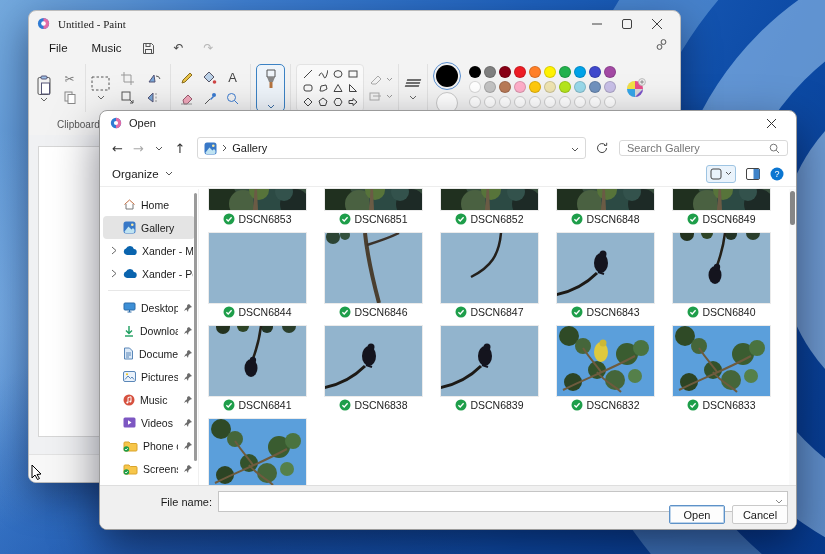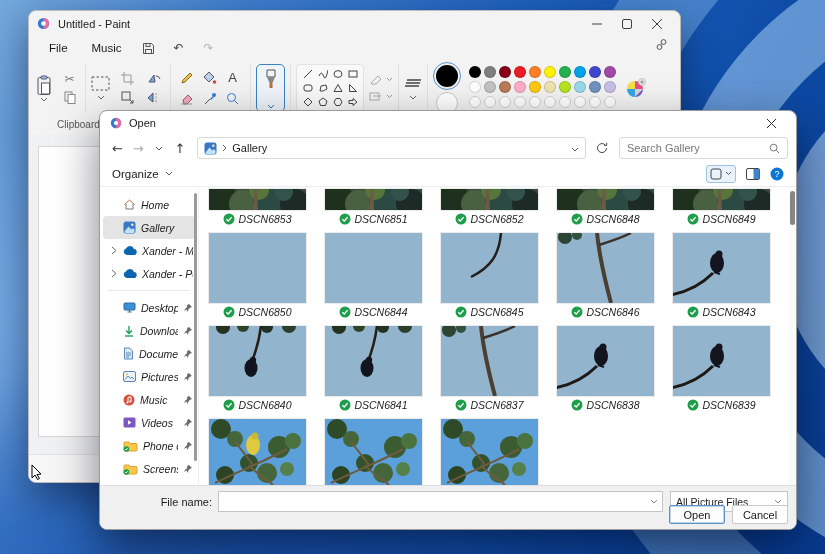--- a/index.html
+++ b/index.html
@@ -19,21 +19,21 @@
   
   .ico { display:inline-flex; align-items:center; justify-content:center; flex:none; }
   .divider-v { width:1px; background:#e1e1e1; align-self:stretch; margin:4px 5px; }
   .uni { font-family:"DejaVu Sans",sans-serif; }
 
   
   .paint { position:absolute; left:28px; top:10px; width:653px; height:473px;
     background:#f3f3f3; border-radius:8px; border:1px solid #bcbcbc;
     box-shadow:0 14px 38px rgba(0,0,20,.42); overflow:hidden; }
   .p-titlebar { height:25px; display:flex; align-items:center; padding:0 8px; }
-  .p-title { margin-left:8px; font-size:11px; color:#202020; }
+  .p-title { margin-left:8px; font-size:11px; color:#202020;font-family:Liberation Serif, serif; }
   .p-winbtns { margin-left:auto; display:flex; }
   .p-winbtn { width:30px; height:22px; display:flex; align-items:center; justify-content:center; color:#404040; }
   .p-menurow { height:24px; display:flex; align-items:center; gap:4px; padding:0 10px; position:relative; }
   .p-menu { padding:2px 10px; border-radius:4px; font-size:11.5px; }
   .p-mbtn { width:26px; height:20px; display:flex; align-items:center; justify-content:center; border-radius:4px; color:#444; }
   .p-settings { position:absolute; right:12px; top:2px; color:#555; }
   .ribbon { height:56px; display:flex; align-items:center; padding:0 6px; background:#f3f3f3; }
   .rgrp { display:flex; align-items:center; }
   .tcell { width:21px; height:19px; display:flex; align-items:center; justify-content:center; }
   .col { display:flex; flex-direction:column; align-items:center; }
@@ -60,30 +60,30 @@
   .d-titlebar { height:24px; display:flex; align-items:center; padding:0 10px; }
   .d-title { margin-left:7px; font-size:11px; }
   .d-close { margin-left:auto; width:30px; height:20px; display:flex; align-items:center; justify-content:center; color:#333; }
   .d-nav { height:26px; display:flex; align-items:center; padding:0 8px; gap:2px; }
   .navbtn { width:22px; height:20px; display:flex; align-items:center; justify-content:center; color:#333; border-radius:4px; font-size:13px; }
   .navbtn.dis { color:#a9a9a9; }
   .addrbar { display:flex; align-items:center; height:22px; width:452px; margin-left:6px;
     border:1px solid #d9d9d9; border-radius:3px; background:#fff; padding:0 6px; gap:5px; }
   .addr-loc { font-size:11px; }
   .addr-chev { margin-left:auto; color:#555; }
-  .searchbox { display:flex; align-items:center; height:22px; flex:1; margin-left:6px;
+  .searchbox { display:flex; align-items:center; height:16px; flex:1; margin-left:6px;
     border:1px solid #d9d9d9; border-radius:3px; padding:0 7px; }
   .searchbox input { border:none; outline:none; flex:1; font-size:11px; font-family:inherit; color:#222; background:transparent; }
   .searchbox input::placeholder { color:#757575; }
   .d-toolbar { height:26px; display:flex; align-items:center; padding:0 12px; border-bottom:1px solid #ededed; }
   .organize { display:flex; align-items:center; gap:6px; font-size:11.5px; }
   .d-viewbtns { margin-left:auto; display:flex; align-items:center; gap:10px; }
   .viewbtn { display:flex; align-items:center; gap:3px; }
 
-  .d-body { position:absolute; left:0; top:78px; right:0; bottom:44px; display:flex;font-style:italic; }
+  .d-body { position:absolute; left:0; top:78px; right:0; bottom:44px; display:flex; }
   .sidebar { width:99px; border-right:1px solid #f0f0f0; padding-top:4px; position:relative; overflow:hidden; }
   .sb-item { display:flex; align-items:center; height:23px; padding:0 2px 0 6px; gap:5px; border-radius:4px; margin:0 3px; }
   .sb-item.sel { background:#e4e4e4; }
   .sb-chev { width:9px; flex:none; color:#666; }
   .sb-label { font-size:10.5px; white-space:nowrap; overflow:hidden; flex:1; }
   .sb-pin { flex:none; margin-left:auto; }
   .sb-div { height:1px; background:#e7e7e7; margin:5px 8px; }
   .sb-scroll { position:absolute; right:1px; top:4px; width:3px; height:268px; background:#9b9b9b; border-radius:2px; }
 
   .filearea { flex:1; position:relative; padding:0 2px 0 10px; }
@@ -821,68 +821,54 @@
             <div class="thumb"><svg width="97" height="70" viewBox="0 0 97 70">
                 <rect width="97" height="70" fill="#92b4cd"></rect>
               </svg></div>
             <div class="fname">
               <span class="ico">
                 <svg width="12" height="12" viewBox="0 0 12 12">
                   <circle cx="6" cy="6" r="5.5" fill="#1e9e4a"></circle>
                   <path d="M3.4 6.2l1.8 1.8 3.4-3.8" fill="none" stroke="#fff" stroke-width="1.3"></path>
                 </svg>
               </span>
-              <span>DSCN6850</span>
-            </div>
-          </div>
-          <div class="tile">
-            <div class="thumb"><svg width="97" height="70" viewBox="0 0 97 70">
-                <rect width="97" height="70" fill="#92b4cd"></rect>
-              </svg></div>
-            <div class="fname">
-              <span class="ico">
-                <svg width="12" height="12" viewBox="0 0 12 12">
-                  <circle cx="6" cy="6" r="5.5" fill="#1e9e4a"></circle>
-                  <path d="M3.4 6.2l1.8 1.8 3.4-3.8" fill="none" stroke="#fff" stroke-width="1.3"></path>
-                </svg>
-              </span>
               <span>DSCN6844</span>
-            </div>
-          </div>
-          <div class="tile">
-            <div class="thumb"><svg width="97" height="70" viewBox="0 0 97 70">
-                <rect width="97" height="70" fill="#92b4cd"></rect>
-                <path d="M60 0 C58 22 50 34 30 44" fill="none" stroke="#23201c" stroke-width="2.5"></path>
-              </svg></div>
-            <div class="fname">
-              <span class="ico">
-                <svg width="12" height="12" viewBox="0 0 12 12">
-                  <circle cx="6" cy="6" r="5.5" fill="#1e9e4a"></circle>
-                  <path d="M3.4 6.2l1.8 1.8 3.4-3.8" fill="none" stroke="#fff" stroke-width="1.3"></path>
-                </svg>
-              </span>
-              <span>DSCN6845</span>
             </div>
           </div>
           <div class="tile">
             <div class="thumb"><svg width="97" height="70" viewBox="0 0 97 70">
                 <rect width="97" height="70" fill="#92b4cd"></rect>
                 <path d="M40 0 C42 20 46 40 54 70" fill="none" stroke="#4a3f30" stroke-width="4"></path>
                <path d="M42 12 C55 8 66 4 74 0" fill="none" stroke="#3a322a" stroke-width="2.5"></path>
                <circle cx="8" cy="4" r="7" fill="#2c4434"></circle>
                 <circle cx="20" cy="2" r="5" fill="#33523e"></circle>
               </svg></div>
             <div class="fname">
               <span class="ico">
                 <svg width="12" height="12" viewBox="0 0 12 12">
                   <circle cx="6" cy="6" r="5.5" fill="#1e9e4a"></circle>
                   <path d="M3.4 6.2l1.8 1.8 3.4-3.8" fill="none" stroke="#fff" stroke-width="1.3"></path>
                 </svg>
               </span>
               <span>DSCN6846</span>
+            </div>
+          </div>
+          <div class="tile">
+            <div class="thumb"><svg width="97" height="70" viewBox="0 0 97 70">
+                <rect width="97" height="70" fill="#92b4cd"></rect>
+                <path d="M60 0 C58 22 50 34 30 44" fill="none" stroke="#23201c" stroke-width="2.5"></path>
+              </svg></div>
+            <div class="fname">
+              <span class="ico">
+                <svg width="12" height="12" viewBox="0 0 12 12">
+                  <circle cx="6" cy="6" r="5.5" fill="#1e9e4a"></circle>
+                  <path d="M3.4 6.2l1.8 1.8 3.4-3.8" fill="none" stroke="#fff" stroke-width="1.3"></path>
+                </svg>
+              </span>
+              <span>DSCN6847</span>
             </div>
           </div>
           <div class="tile">
             <div class="thumb"><svg width="97" height="70" viewBox="0 0 97 70">
                 <rect width="97" height="70" fill="#92b4cd"></rect>
                 <path d="M-2 62 C18 58 30 50 40 40" fill="none" stroke="#1d1a16" stroke-width="3"></path>
                <ellipse cx="44" cy="30" rx="7" ry="10" fill="#14141e"></ellipse>
                <circle cx="46" cy="21" r="3.5" fill="#14141e"></circle>
                <path d="M41 39l6 2" stroke="#14141e" stroke-width="2"></path>
               </svg></div>
@@ -929,38 +915,20 @@
                <circle cx="44" cy="34" r="3.2" fill="#14141e"></circle>
               </svg></div>
             <div class="fname">
               <span class="ico">
                 <svg width="12" height="12" viewBox="0 0 12 12">
                   <circle cx="6" cy="6" r="5.5" fill="#1e9e4a"></circle>
                   <path d="M3.4 6.2l1.8 1.8 3.4-3.8" fill="none" stroke="#fff" stroke-width="1.3"></path>
                 </svg>
               </span>
               <span>DSCN6841</span>
-            </div>
-          </div>
-          <div class="tile">
-            <div class="thumb"><svg width="97" height="70" viewBox="0 0 97 70">
-                <rect width="97" height="70" fill="#92b4cd"></rect>
-                <path d="M40 0 C42 20 46 40 54 70" fill="none" stroke="#4a3f30" stroke-width="4"></path>
-               <path d="M42 12 C55 8 66 4 74 0" fill="none" stroke="#3a322a" stroke-width="2.5"></path>
-               <circle cx="8" cy="4" r="7" fill="#2c4434"></circle>
-                <circle cx="20" cy="2" r="5" fill="#33523e"></circle>
-              </svg></div>
-            <div class="fname">
-              <span class="ico">
-                <svg width="12" height="12" viewBox="0 0 12 12">
-                  <circle cx="6" cy="6" r="5.5" fill="#1e9e4a"></circle>
-                  <path d="M3.4 6.2l1.8 1.8 3.4-3.8" fill="none" stroke="#fff" stroke-width="1.3"></path>
-                </svg>
-              </span>
-              <span>DSCN6837</span>
             </div>
           </div>
           <div class="tile">
             <div class="thumb"><svg width="97" height="70" viewBox="0 0 97 70">
                 <rect width="97" height="70" fill="#92b4cd"></rect>
                 <path d="M-2 62 C18 58 30 50 40 40" fill="none" stroke="#1d1a16" stroke-width="3"></path>
                <ellipse cx="44" cy="30" rx="7" ry="10" fill="#14141e"></ellipse>
                <circle cx="46" cy="21" r="3.5" fill="#14141e"></circle>
                <path d="M41 39l6 2" stroke="#14141e" stroke-width="2"></path>
               </svg></div>
@@ -1072,26 +1040,20 @@
 
   <div class="d-footer">
     <div class="fn-row">
       <span class="fn-label">File name:</span>
       <div class="fn-input">
         <input value="" style="">
         <svg class="chev" width="8" height="5">
             <path d="M1 1l3 3 3-3" fill="none" stroke="#888"></path>
           </svg>
       </div>
-      <div class="ft-select">
-        <span style="flex:1">All Picture Files</span>
-        <svg class="chev" width="8" height="5">
-            <path d="M1 1l3 3 3-3" fill="none" stroke="#888"></path>
-          </svg>
-      </div>
     </div>
     <div class="btn-row">
       <span class="dbtn primary">Open</span>
       <span class="dbtn">Cancel</span>
     </div>
   </div>
 </div>
 
 <span class="cursor">
   <svg width="12" height="16" viewBox="0 0 12 16">

